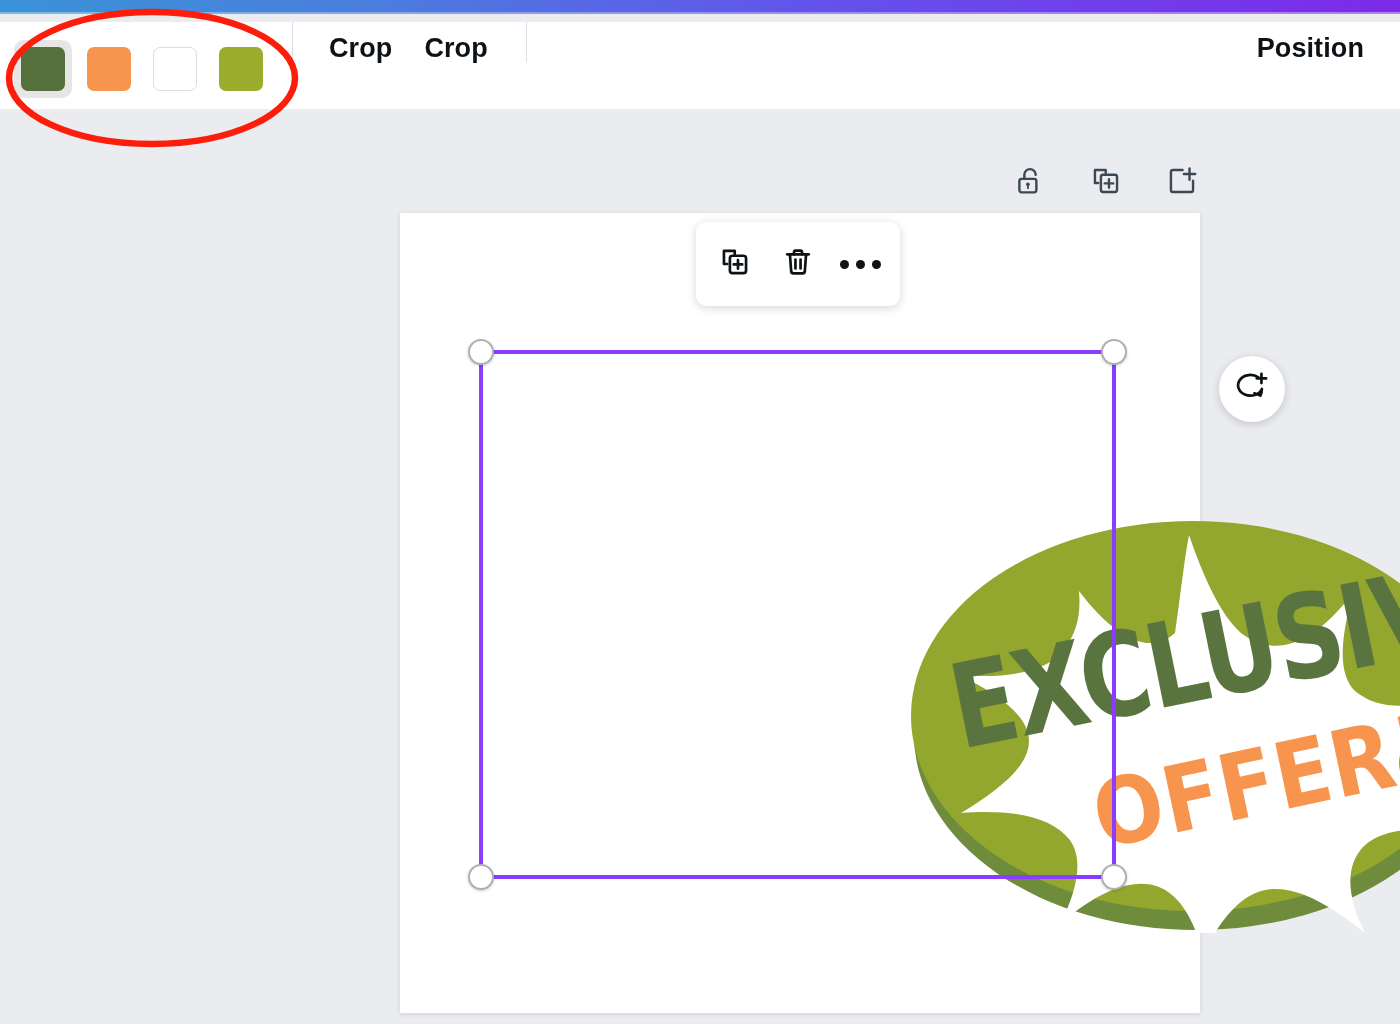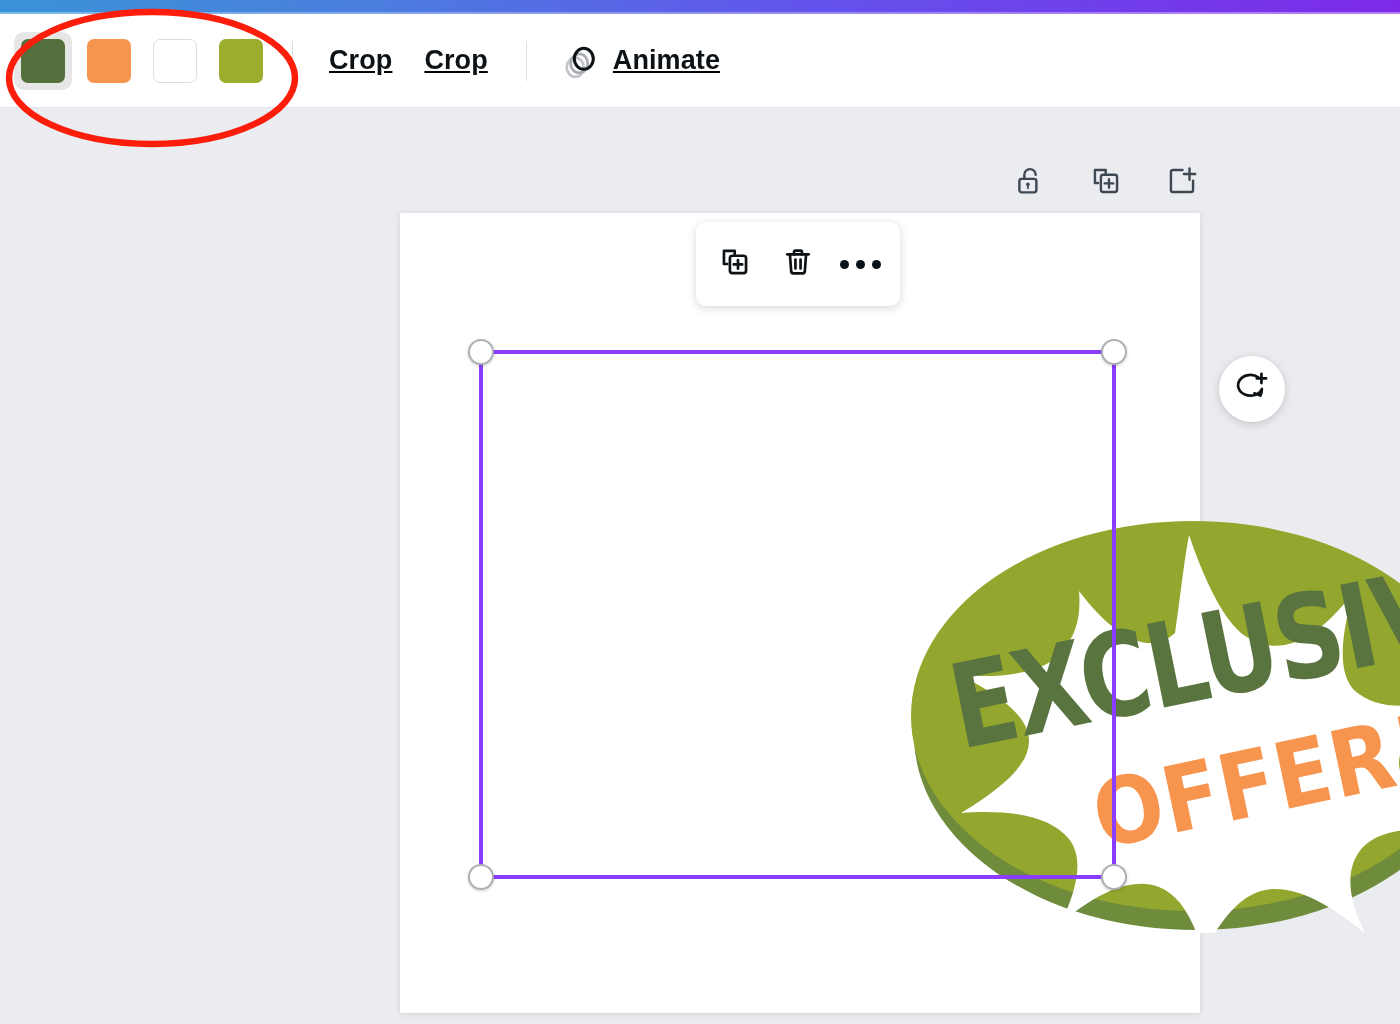--- a/index.html
+++ b/index.html
@@ -30,29 +30,27 @@
     left: 0; top: 12px;
     width: 1400px;
     height: 2px;
     background: linear-gradient(90deg, #64b2e3 0%, #7b8fea 40%, #9a6ef2 75%, #a96bf0 100%);
     opacity: .85;
   }
 
   
   .toolbar {
     position: absolute;
-    left: 0; top: 14px;
+    left: 0; top: 22px;
     width: 1400px;
     height: 94px;
     background: #ffffff;
     border-bottom: 1px solid #e3e4e8;
     box-sizing: border-box;
     display: flex;
-    align-items: center;
-    text-decoration: underline;
   }
 
   .swatch-group {
     display: flex;
     align-items: center;
     margin-left: 14px;
     gap: 8px;
   }
   .swatch-wrap {
     width: 58px;
@@ -293,33 +291,26 @@
   <div class="tb-btn">
     <span>Crop</span>
   </div>
 
   <div class="tb-btn">
     <span>Crop</span>
   </div>
 
   <div class="tb-divider second"></div>
 
-  <div class="tb-btn">
-    <span>
-      <svg class="animate-icon" viewBox="0 0 24 24" fill="none">
-        <ellipse cx="9" cy="16" rx="5.4" ry="6" stroke="#c3c5ca" stroke-width="1.7"></ellipse>
-        <ellipse cx="11.5" cy="13.5" rx="5.4" ry="6" stroke="#a9abb1" stroke-width="1.7"></ellipse>
-        <ellipse cx="14.4" cy="10.6" rx="6" ry="6.6" stroke="#0d1216" stroke-width="1.9"></ellipse>
-      </svg>
-    </span>
-    <span>Animate</span>
-  </div>
 
   <div class="tb-spacer"></div>
 
+  <div class="tb-btn tb-right">
+    <span>Position</span>
+  </div>
 </div>
 
 <div class="workspace">
 
   <div class="page-tools">
     <div class="page-tool">
       <span>
         <svg width="34" height="34" viewBox="0 0 24 24" fill="none">
           <rect x="4.5" y="10.5" width="12" height="9.5" rx="1.6" stroke="#3d4852" stroke-width="1.7"></rect>
           <path d="M8 10.5V7.6a4 4 0 0 1 8 0" stroke="#3d4852" stroke-width="1.7" stroke-linecap="round"></path>

